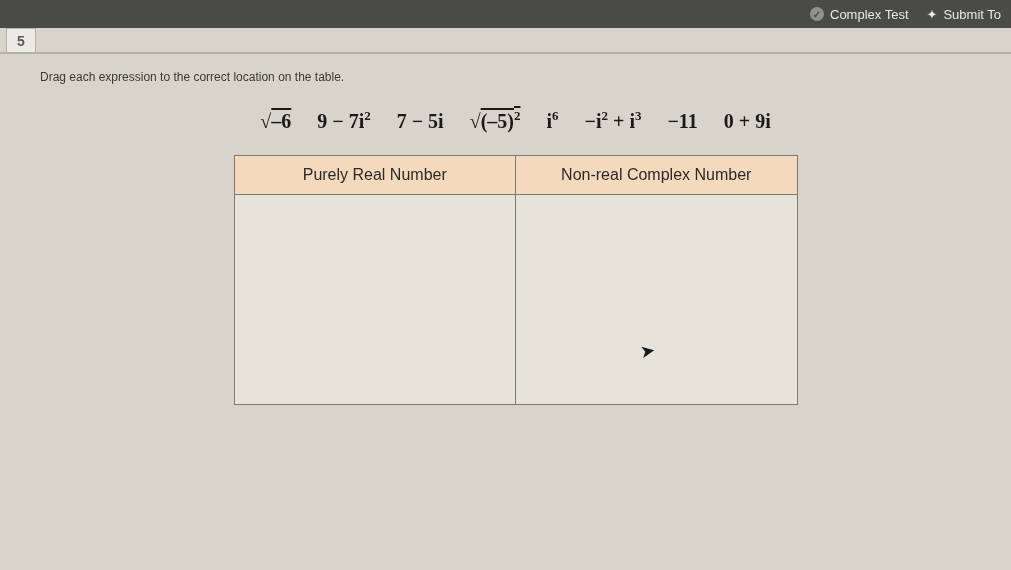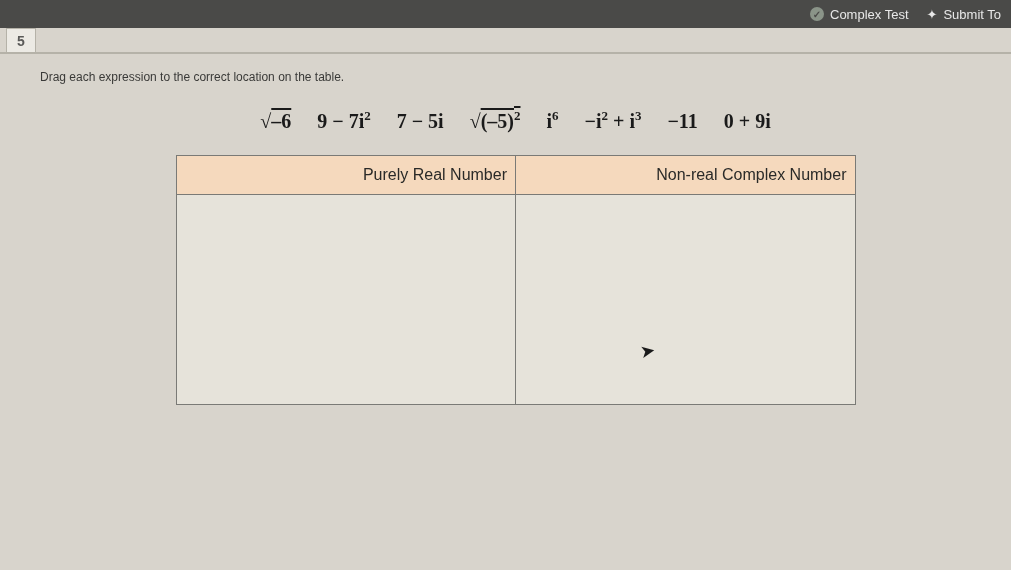--- a/index.html
+++ b/index.html
@@ -51,22 +51,21 @@
       font-size:20px; font-weight:bold; color:#1a1a1a;
       margin-bottom:22px; align-items: baseline;
     }
     .expressions .exp { white-space:nowrap; cursor:grab; }
     .radic { font-size:20px; }
     .overline { text-decoration: overline; text-decoration-thickness:1.5px; }
     sup { font-size:0.65em; vertical-align: super; }
     .answer-table {
       margin: 12px auto;
       border-collapse: collapse;
-      width: 680px;
-      text-align: right;
+      width: 564px;
     }
     .answer-table th {
       background:#f5d9bd;
       border:1.5px solid #7a7a76;
       font-weight:normal;
       font-size:16px;
       padding:10px 8px;
       color:#2a2a28;
       width:50%;
     }

